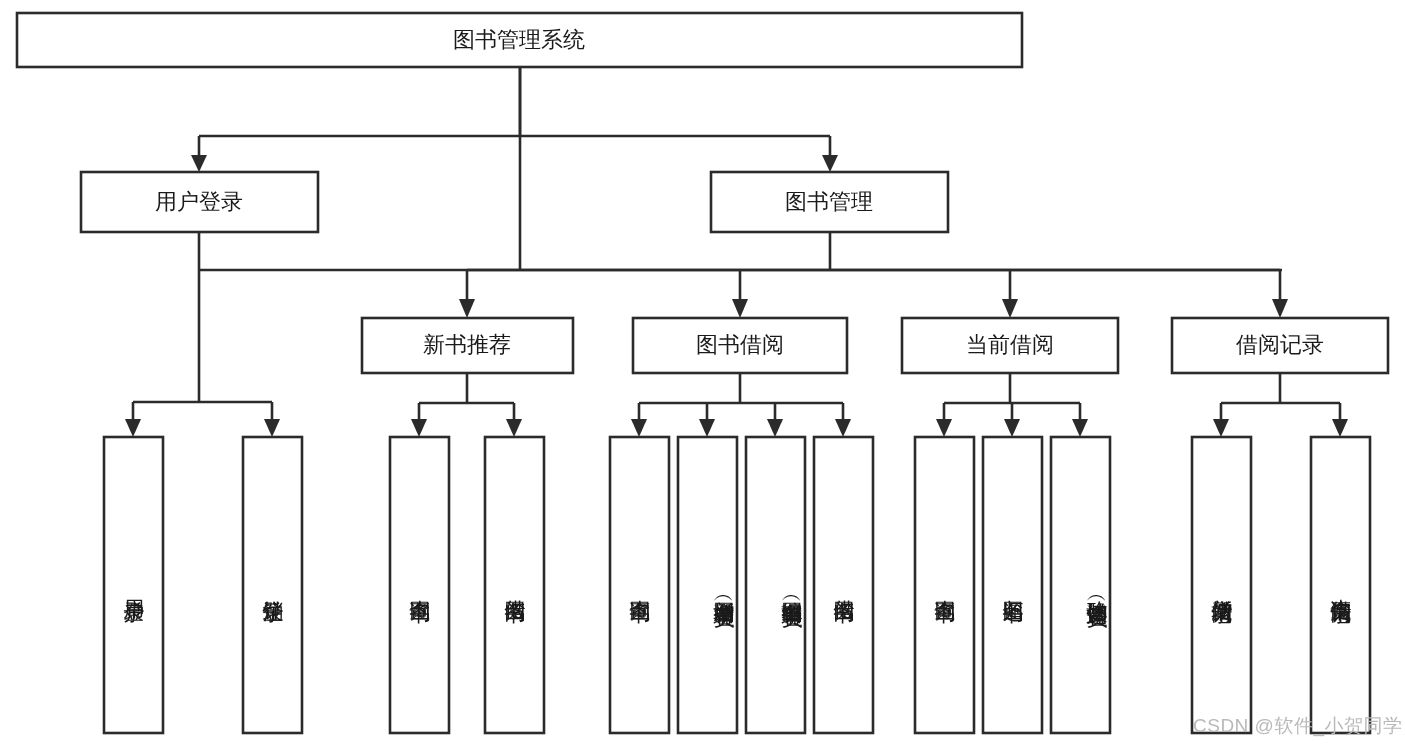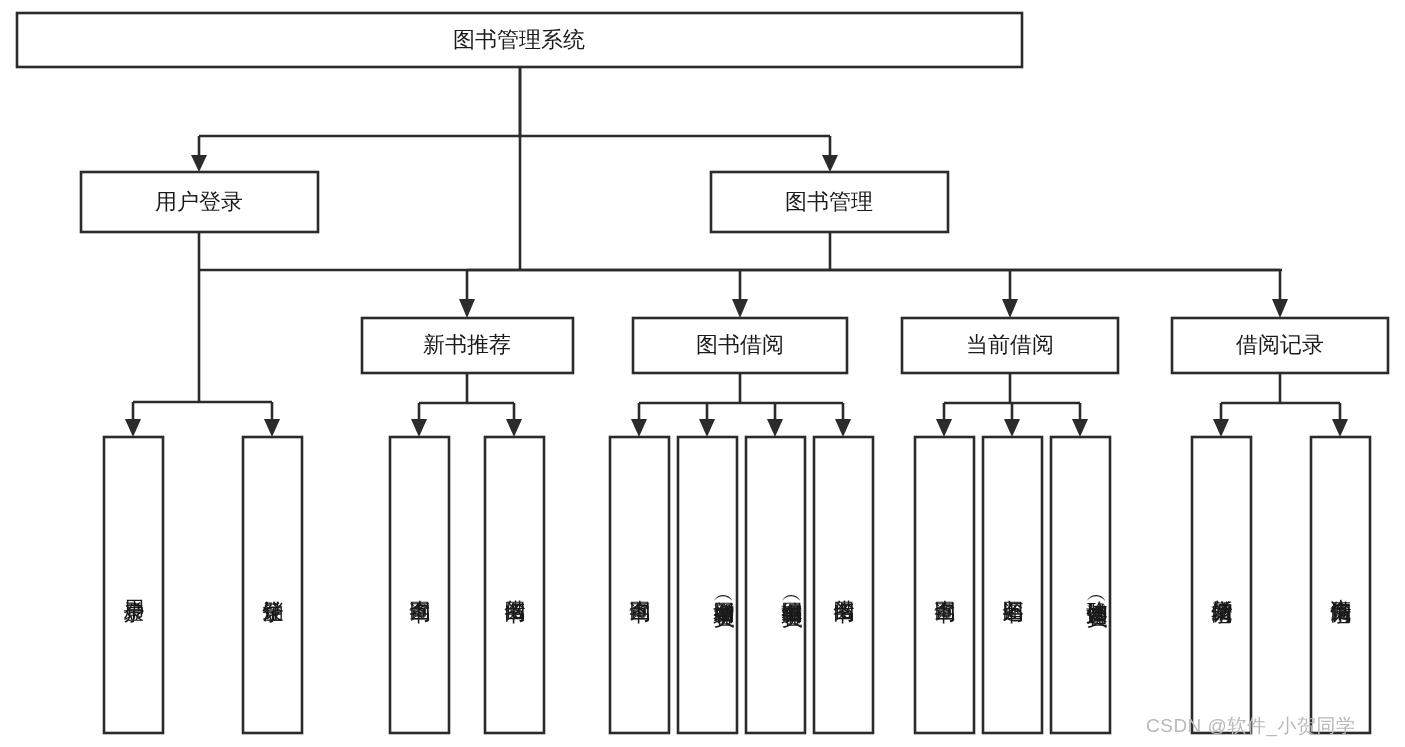--- a/index.html
+++ b/index.html
@@ -252,15 +252,15 @@
   <div class="leaf-label centered" style="left:610px; top:437px; width:59px; height:296px;">查询图书</div>
   <div class="leaf-label" style="left:678px; top:443px; width:59px; height:290px;">新增图书（管理员）</div>
   <div class="leaf-label" style="left:746px; top:443px; width:59px; height:290px;">编辑图书（管理员）</div>
   <div class="leaf-label centered" style="left:814px; top:437px; width:59px; height:296px;">借阅图书</div>
   <div class="leaf-label centered" style="left:915px; top:437px; width:59px; height:296px;">查询图书</div>
   <div class="leaf-label centered" style="left:983px; top:437px; width:59px; height:296px;">归还图书</div>
   <div class="leaf-label" style="left:1051px; top:443px; width:59px; height:290px;">确认归还（管理员）</div>
   <div class="leaf-label centered" style="left:1192px; top:437px; width:59px; height:296px;">新增借阅记录</div>
   <div class="leaf-label centered" style="left:1311px; top:437px; width:59px; height:296px;">查询借阅记录</div>
 
-  <div class="watermark" style="left:1146px; top:713px;">CSDN @软件_小贺同学</div>
+  <div class="watermark" style="left:1193px; top:713px;">CSDN @软件_小贺同学</div>
 
 </div>
 
 </body></html>

